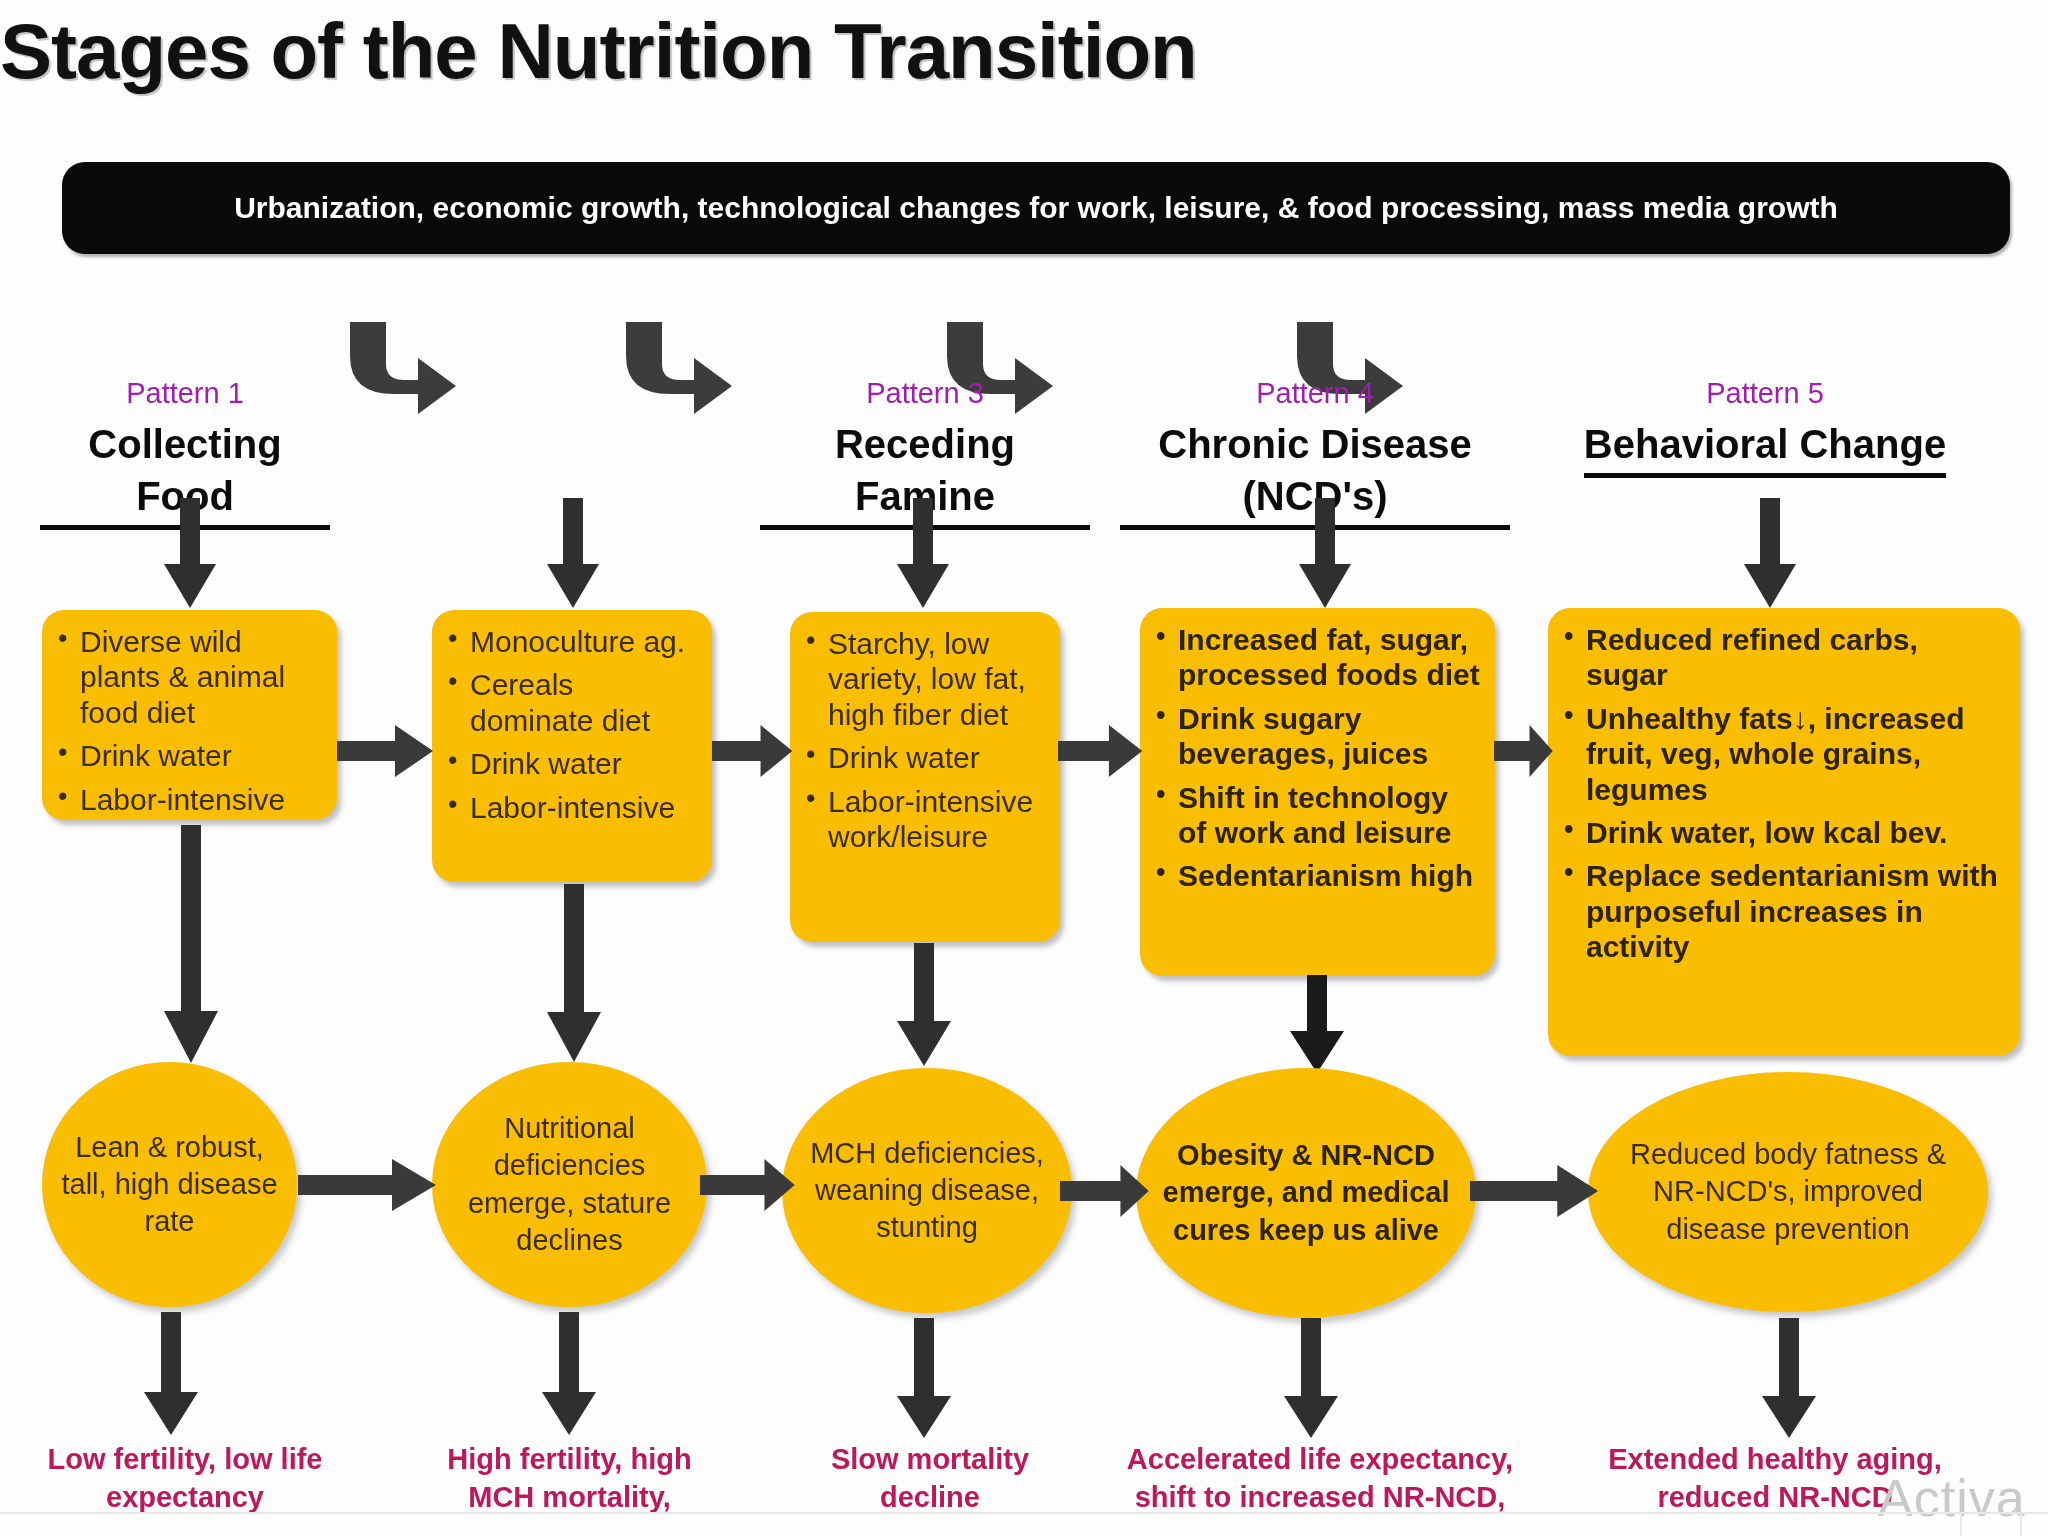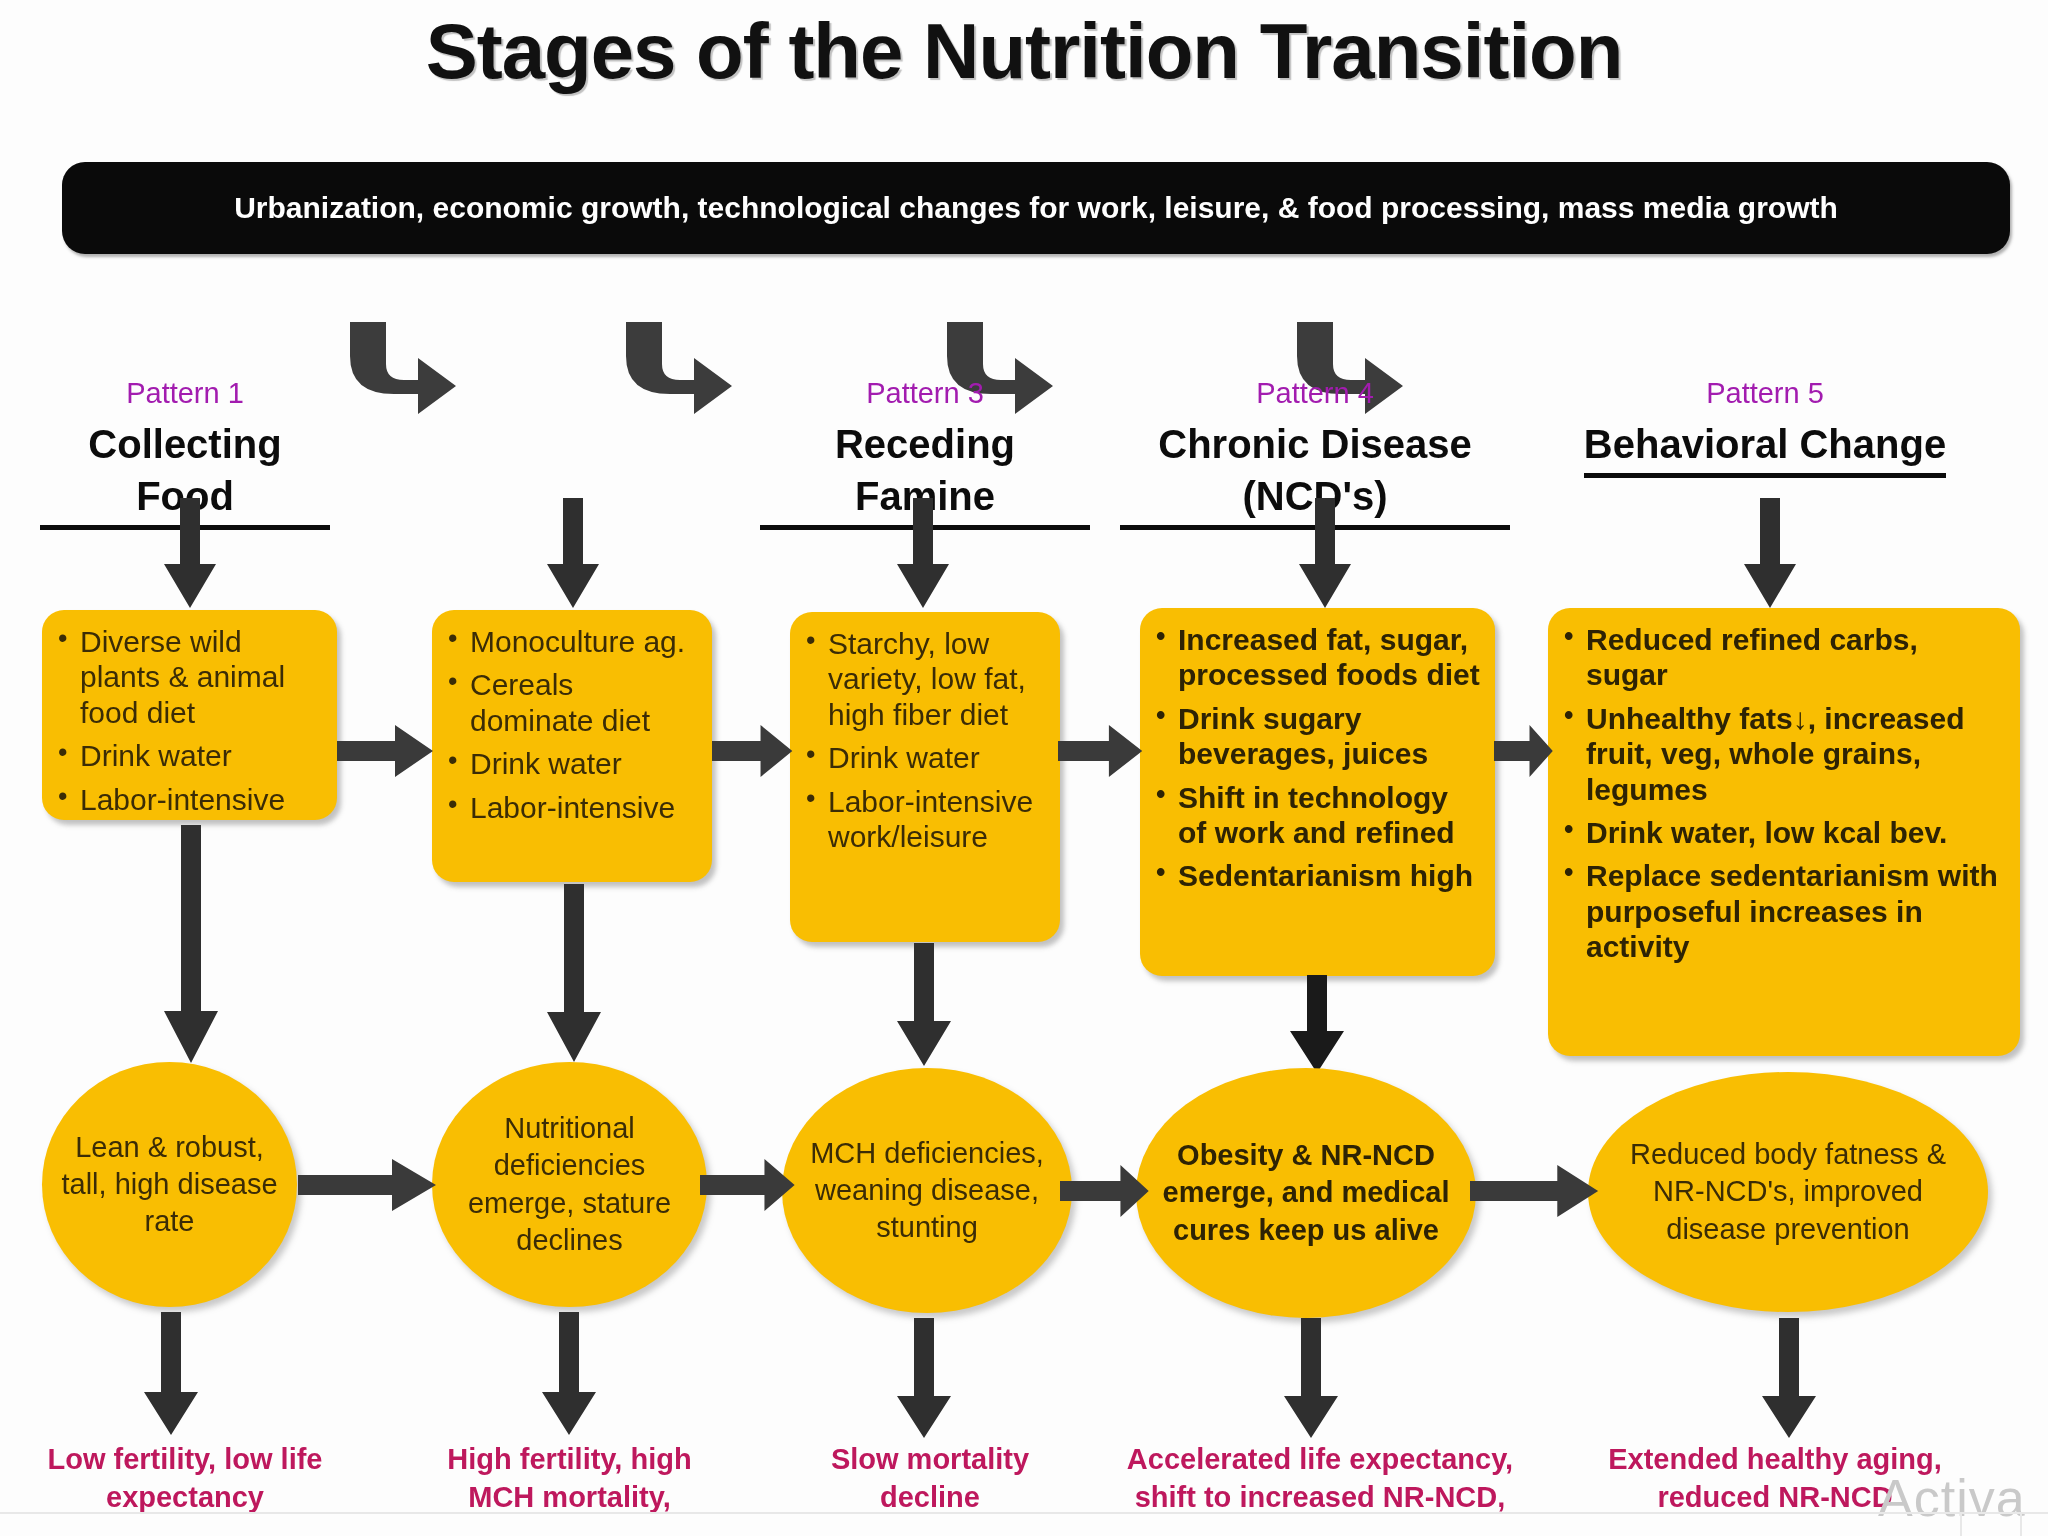--- a/index.html
+++ b/index.html
@@ -21,21 +21,21 @@
     height: 1536px;
     background: #fdfdfd;
   }
 
   
   .title {
     position: absolute;
     left: 0;
     top: 6px;
     width: 2048px;
-    text-align: center;
+    text-align: left;
     font-size: 78px;
     font-weight: bold;
     letter-spacing: -1px;
     color: #111111;
     text-shadow: 2px 2px 1px rgba(120,120,120,0.45);
     font-family: "Liberation Sans", sans-serif;
   }
 
   
   .banner {
@@ -276,21 +276,21 @@
       <li>Starchy, low variety, low fat, high fiber diet</li>
       <li>Drink water</li>
       <li>Labor-intensive work/leisure</li>
     </ul>
   </div>
 
   <div class="ybox boldtext" style="left:1140px; top:608px; width:355px; height:368px;">
     <ul>
       <li>Increased fat, sugar, processed foods diet</li>
       <li>Drink sugary beverages, juices</li>
-      <li>Shift in technology of work and refined</li>
+      <li>Shift in technology of work and leisure</li>
       <li>Sedentarianism high</li>
     </ul>
   </div>
 
   <div class="ybox boldtext" style="left:1548px; top:608px; width:472px; height:448px;">
     <ul>
       <li>Reduced refined carbs, sugar</li>
       <li>Unhealthy fats↓, increased fruit, veg, whole grains, legumes</li>
       <li>Drink water, low kcal bev.</li>
       <li>Replace sedentarianism with purposeful increases in activity</li>

